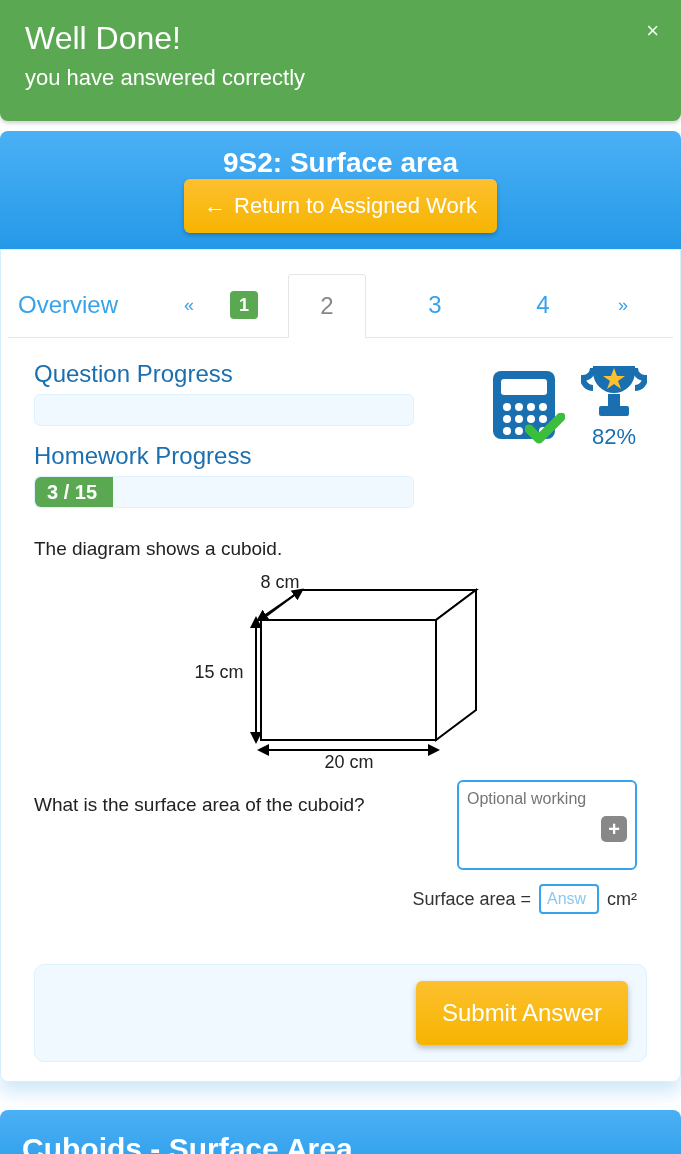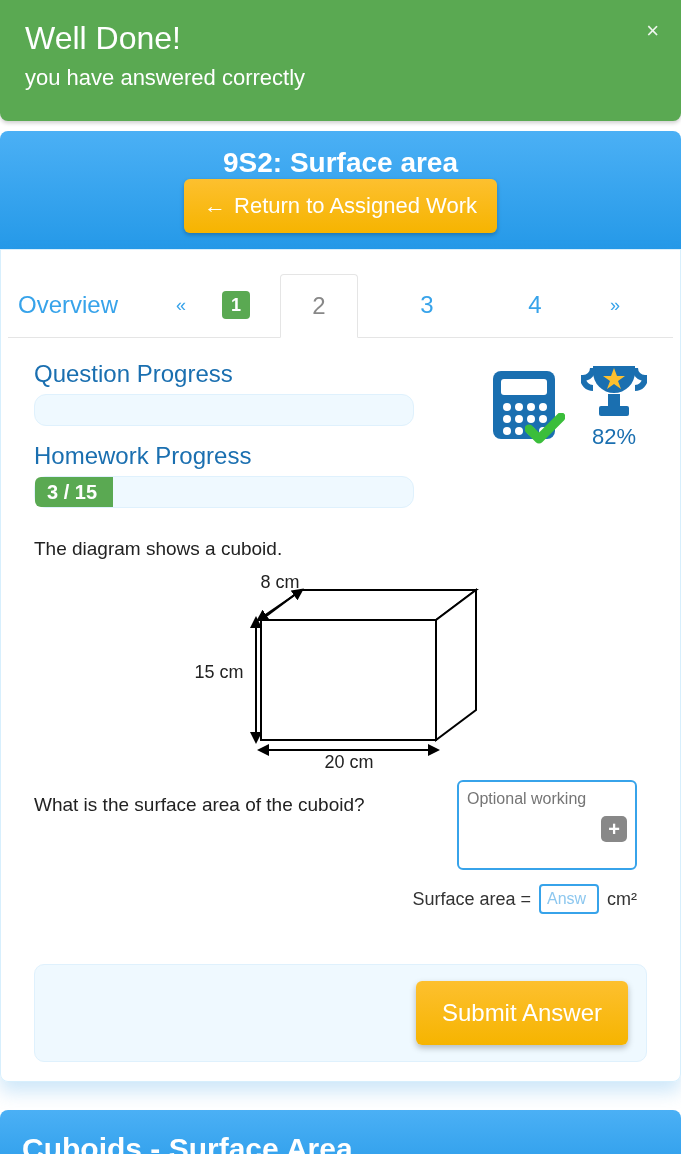--- a/index.html
+++ b/index.html
@@ -48,21 +48,21 @@
 
   
   .content { background: #fff; padding: 0 8px 20px 8px; border-radius: 0 0 8px 8px; box-shadow: 0 0 0 1px #d7effd inset, 0 10px 18px rgba(60,160,230,.25); }
   .tabs {
     display: flex;
     align-items: center;
     border-bottom: 1px solid #e5e5e5;
     padding: 24px 10px 0 10px;
     gap: 30px;
   }
-  .tabs .overview { color: #37a3ea; font-size: 24px; font-weight: 400; margin-right: 22px; cursor:pointer; }
+  .tabs .overview { color: #37a3ea; font-size: 24px; font-weight: 400; margin-right: 30px; cursor:pointer; }
   .tabs .nav-arrows { color: #37a3ea; font-size: 18px; cursor:pointer; padding: 0 6px; }
   .tab {
     width: 78px; height: 64px;
     display: flex; align-items: center; justify-content: center;
     font-size: 24px; color: #37a3ea; cursor: pointer;
     border-top-left-radius: 4px; border-top-right-radius: 4px;
   }
   .tab.done {
     background: #5aa952; color: #fff; border-radius: 4px;
     width: 28px; height: 28px; font-size: 18px; font-weight: 600;
@@ -72,21 +72,21 @@
     border: 1px solid #e5e5e5; border-bottom: 1px solid #fff;
     color: #888; margin-bottom: -1px; background: #fff;
   }
 
   
   .inner { padding: 22px 26px 0 26px; }
   .progress-row { display: flex; align-items: flex-start; justify-content: space-between; }
   .progress-left { flex: 1; max-width: 400px; }
   .progress-left h3 { color: #1a6fb0; font-size: 24px; font-weight: 500; margin-bottom: 6px; }
   .bar-outer {
-    width: 380px; height: 32px; border-radius: 12px;
+    width: 380px; height: 32px; border-radius: 6px;
     background: #eff9ff; border: 1px solid #dff1fd; position: relative;
   }
   .bar-inner {
     position: absolute; left: 0; top: 0; bottom: 0;
     background: #5aa952; color: #fff; font-size: 20px; font-weight: 600;
     display: flex; align-items: center; padding: 0 12px; border-radius: 6px 0 0 6px;
   }
   .progress-left h3 + .bar-outer { margin-bottom: 16px; }
 
   .icon-stack { display: flex; gap: 22px; align-items: center; flex-direction: row; }

